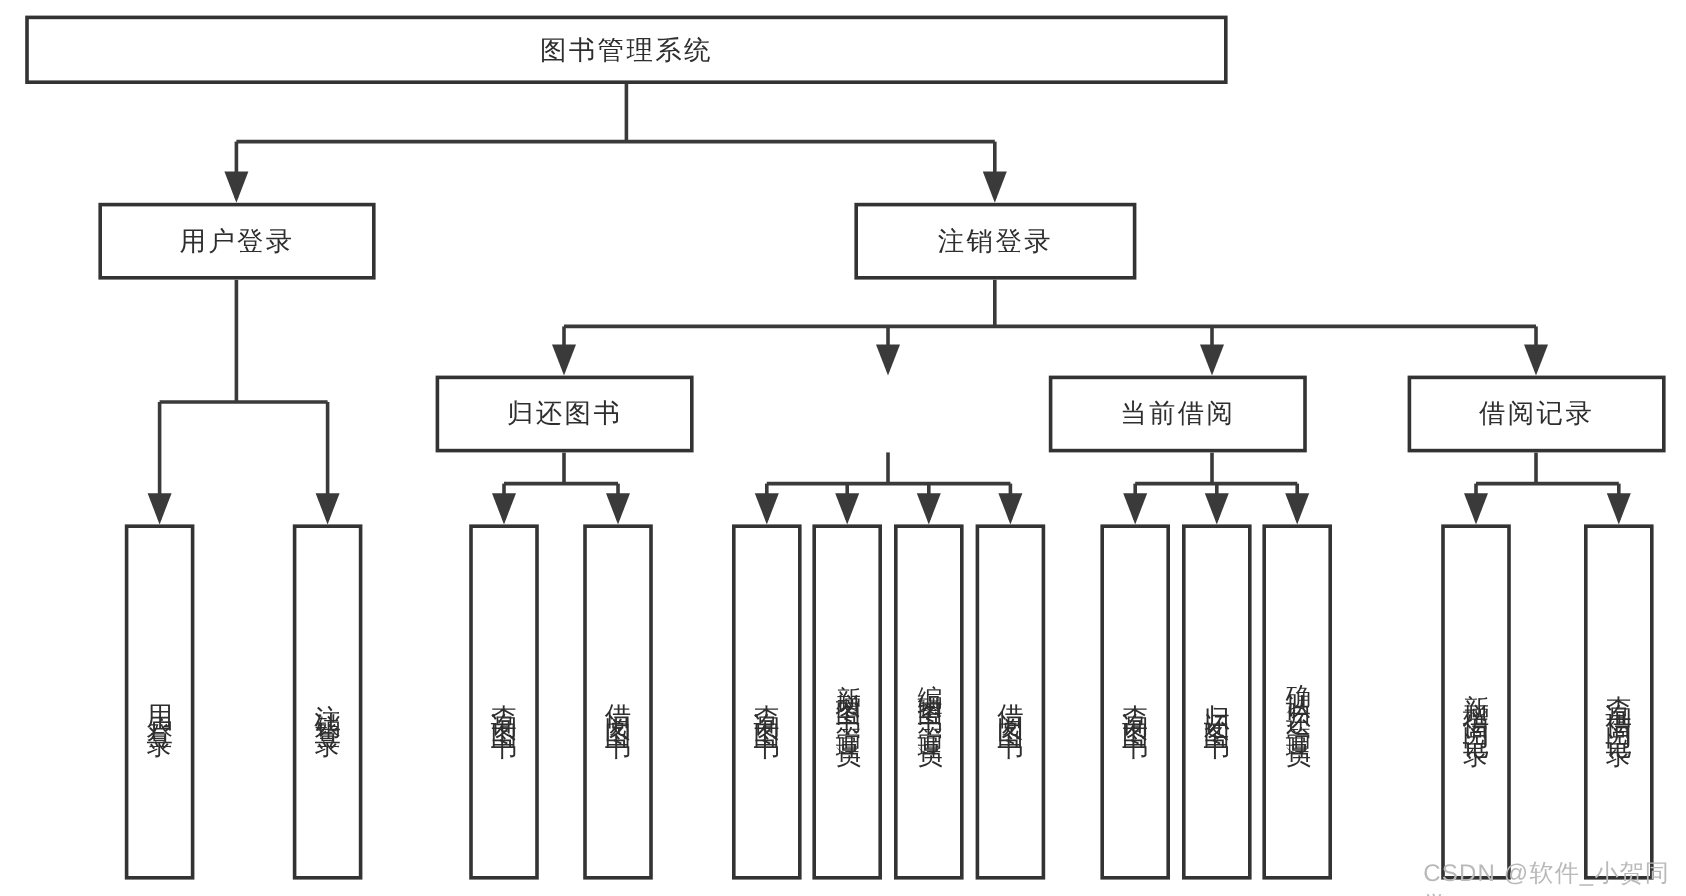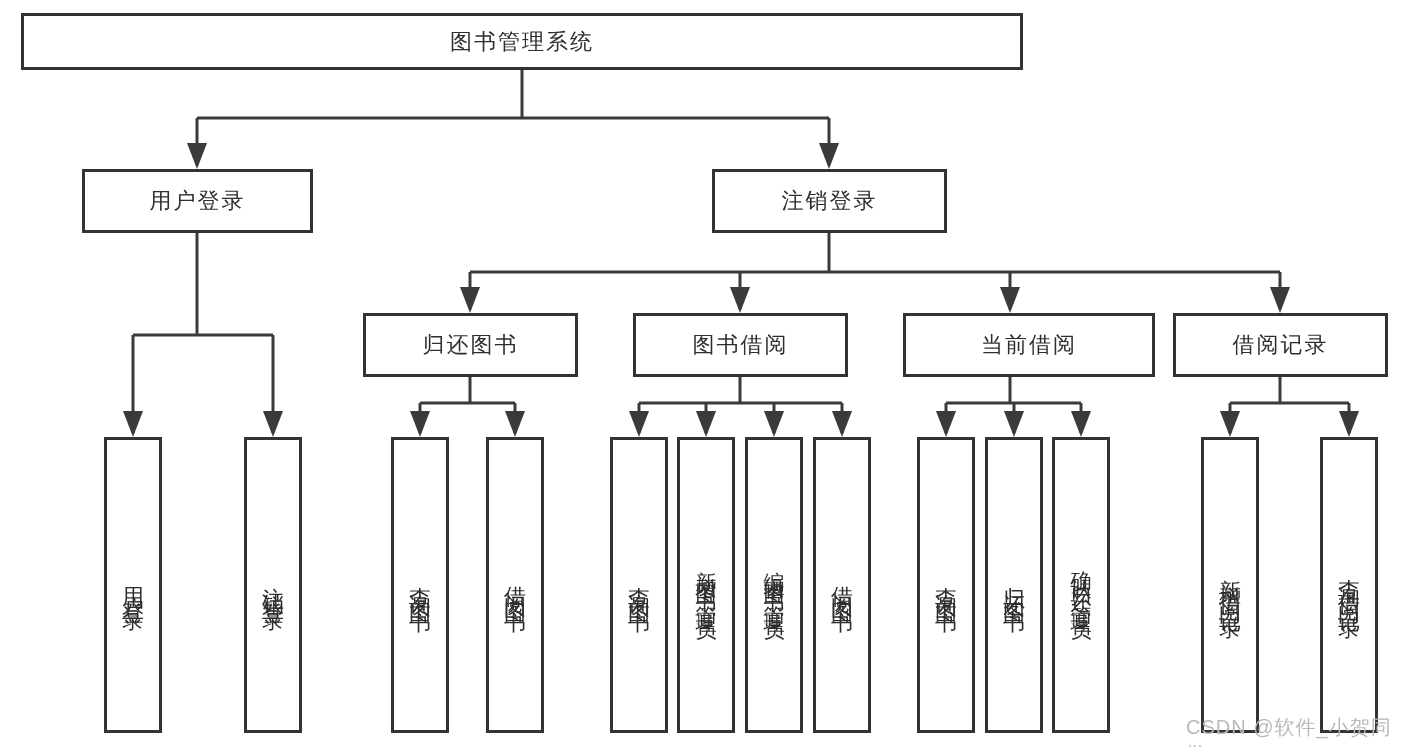--- a/index.html
+++ b/index.html
@@ -86,22 +86,21 @@
       <polygon points="1220,411 1240,411 1230,437" fill="#3a3a3a"></polygon>
       <polygon points="1339,411 1359,411 1349,437" fill="#3a3a3a"></polygon>
     </svg>
 
   <div class="box" style="left:21px;top:13px;width:1002px;height:57px">图书管理系统</div>
 
   <div class="box" style="left:82px;top:169px;width:231px;height:64px">用户登录</div>
   <div class="box" style="left:712px;top:169px;width:235px;height:64px">注销登录</div>
 
   <div class="box" style="left:363px;top:313px;width:215px;height:64px">归还图书</div>
-  <div class="box" style="left:633px;top:313px;width:215px;height:64px">图书借阅</div>
-  <div class="box" style="left:903px;top:313px;width:252px;height:64px">当前借阅</div>
+  <div class="box" style="left:874px;top:313px;width:215px;height:64px">当前借阅</div>
   <div class="box" style="left:1173px;top:313px;width:215px;height:64px">借阅记录</div>
 
   <div class="box leaf" style="left:104px">用户登录</div>
   <div class="box leaf" style="left:244px">注销登录</div>
 
   <div class="box leaf" style="left:391px">查询图书</div>
   <div class="box leaf" style="left:486px">借阅图书</div>
 
   <div class="box leaf" style="left:610px">查询图书</div>
   <div class="box leaf long" style="left:677px">新增图书（管理员）</div>

